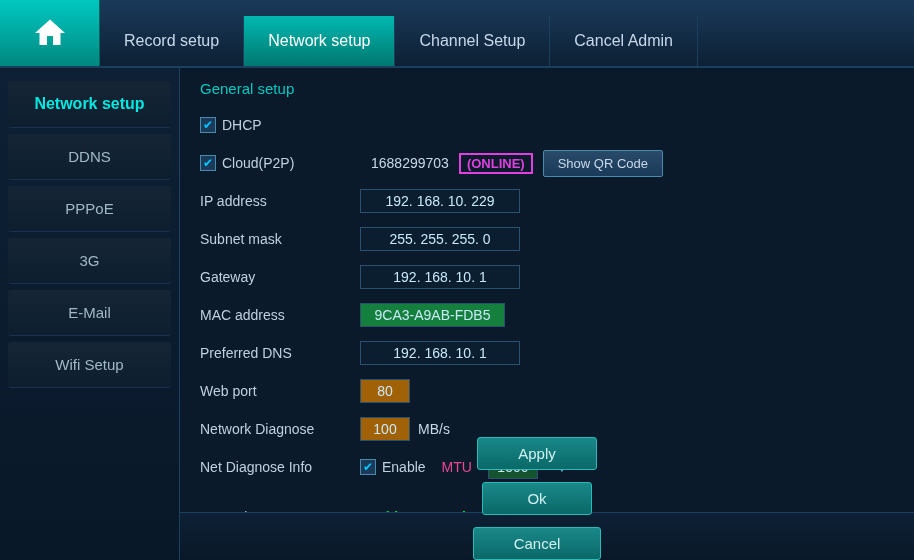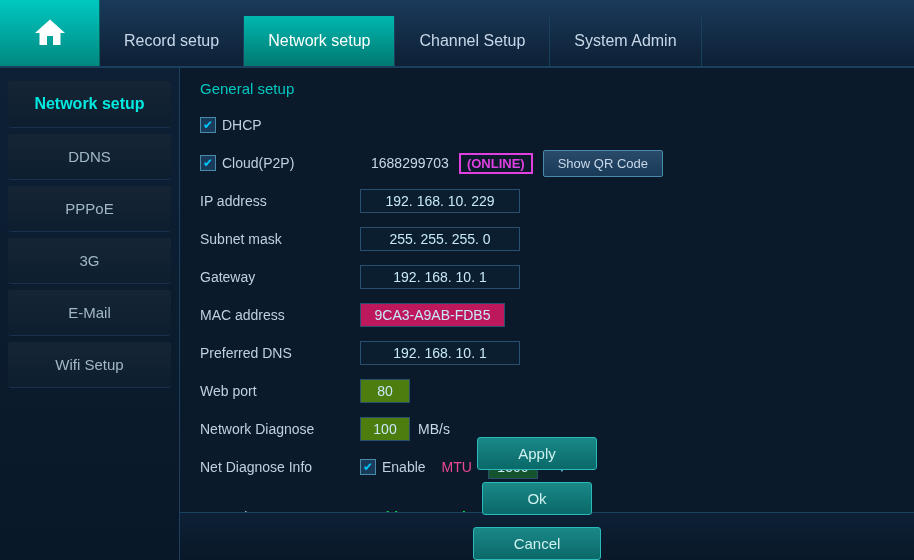--- a/index.html
+++ b/index.html
@@ -135,30 +135,30 @@
     .ip-box {
       background: #0a1e30;
       border: 1px solid #2a5070;
       color: #c8e8f8;
       font-size: 14px;
       padding: 3px 8px;
       min-width: 160px;
       text-align: center;
     }
     .ip-box-small {
-      background: #4d7c0f;
+      background: #a16207;
       border: 1px solid #2a5070;
       color: #c8e8f8;
       font-size: 14px;
       padding: 3px 8px;
       min-width: 50px;
       text-align: center;
     }
     .ip-box-mac {
-      background: #be185d;
+      background: #15803d;
       border: 1px solid #2a5070;
       color: #c8e8f8;
       font-size: 14px;
       padding: 3px 8px;
       min-width: 145px;
       text-align: center;
     }
 
     
     .cloud-row {
@@ -269,21 +269,21 @@
   <div class="nav-tab">
     <span>Record setup</span>
   </div>
   <div class="nav-tab active">
     <span>Network setup</span>
   </div>
   <div class="nav-tab">
     <span>Channel Setup</span>
   </div>
   <div class="nav-tab">
-    <span>System Admin</span>
+    <span>Cancel Admin</span>
   </div>
 </div>
 
 <div class="main-layout">
 
   <div class="sidebar">
     <div class="sidebar-item">
       <span>Network setup</span>
     </div>
     <div class="sidebar-item">

